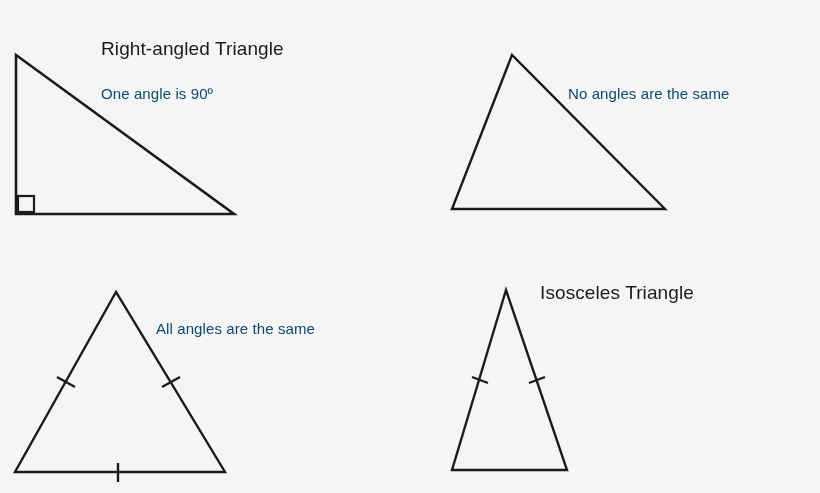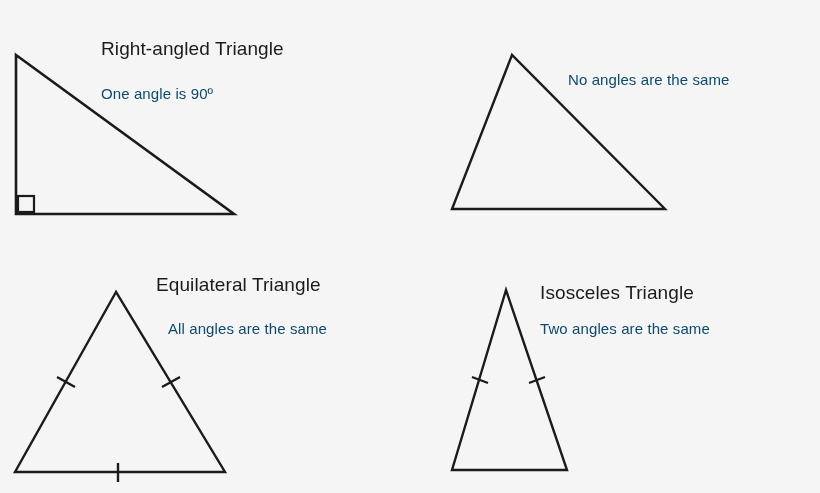--- a/index.html
+++ b/index.html
@@ -40,23 +40,23 @@
     font-size: 15px;
     font-weight: 400;
     color: #0c4a6e;
     white-space: nowrap;
     letter-spacing: 0.1px;
   }
   
   #title-right      { left: 101px; top: 38px;  }
   #desc-right       { left: 101px; top: 85px;  }
   #title-scalene    { left: 568px; top: 38px;  }
-  #desc-scalene     { left: 568px; top: 71px;  }
+  #desc-scalene     { left: 568px; top: 85px;  }
   #title-equilateral{ left: 156px; top: 274px; }
-  #desc-equilateral { left: 168px; top: 320px; text-align: center; }
+  #desc-equilateral { left: 156px; top: 320px; text-align: center; }
   #title-isosceles  { left: 540px; top: 274px; margin-top: 8px; }
   #desc-isosceles   { left: 540px; top: 320px; }
 </style>
 </head>
 <body>
 
 <div id="stage" style="background: rgb(245, 245, 245); padding-left: 42px;">
 
   <svg id="figure-svg" viewBox="0 0 820 493">
 
@@ -86,19 +86,17 @@
 
       <line x1="529" y1="383" x2="545" y2="377" stroke="#1b1b1b" stroke-width="2.3"></line>
     </g>
   </svg>
 
   <div class="panel-title" id="title-right">Right-angled Triangle</div>
   <div class="panel-desc" id="desc-right">One angle is 90º</div>
 
   <div class="panel-desc" id="desc-scalene">No angles are the same</div>
 
-  <div class="panel-title" id="title-equilateral">Equilateral Triangle</div>
   <div class="panel-desc" id="desc-equilateral">All angles are the same</div>
 
   <div class="panel-title" id="title-isosceles">Isosceles Triangle</div>
-  <div class="panel-desc" id="desc-isosceles">Two angles are the same</div>
 
 </div>
 
 </body></html>

